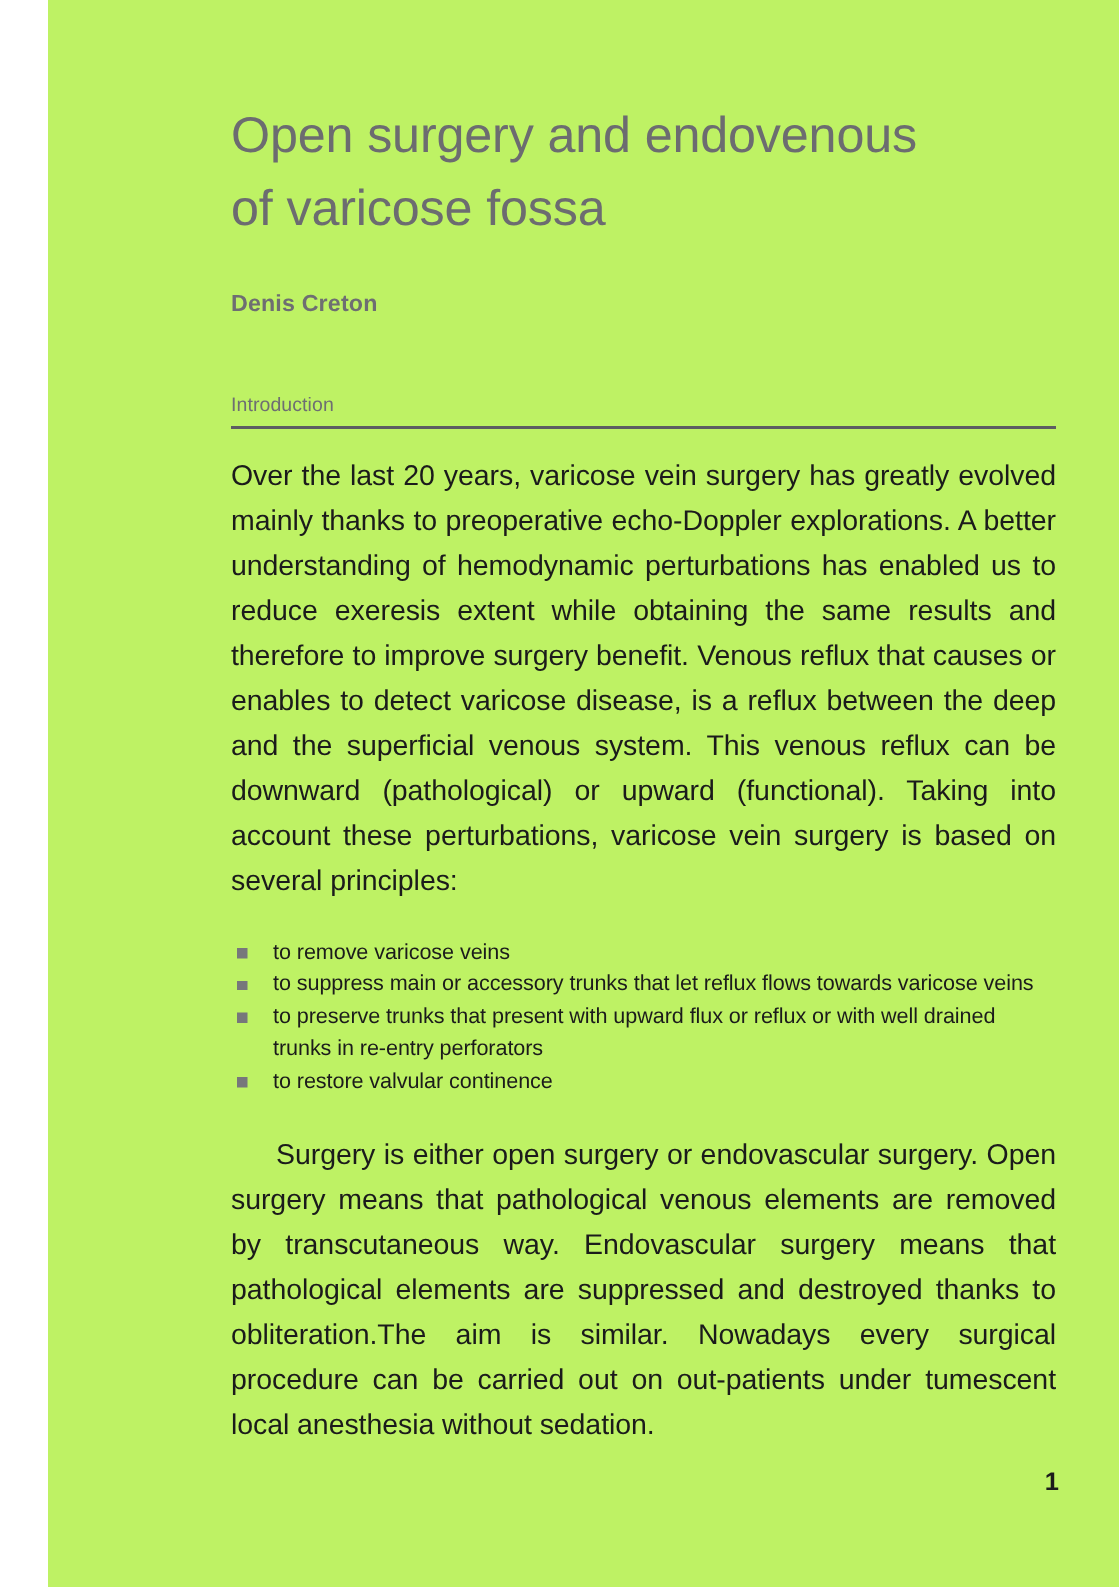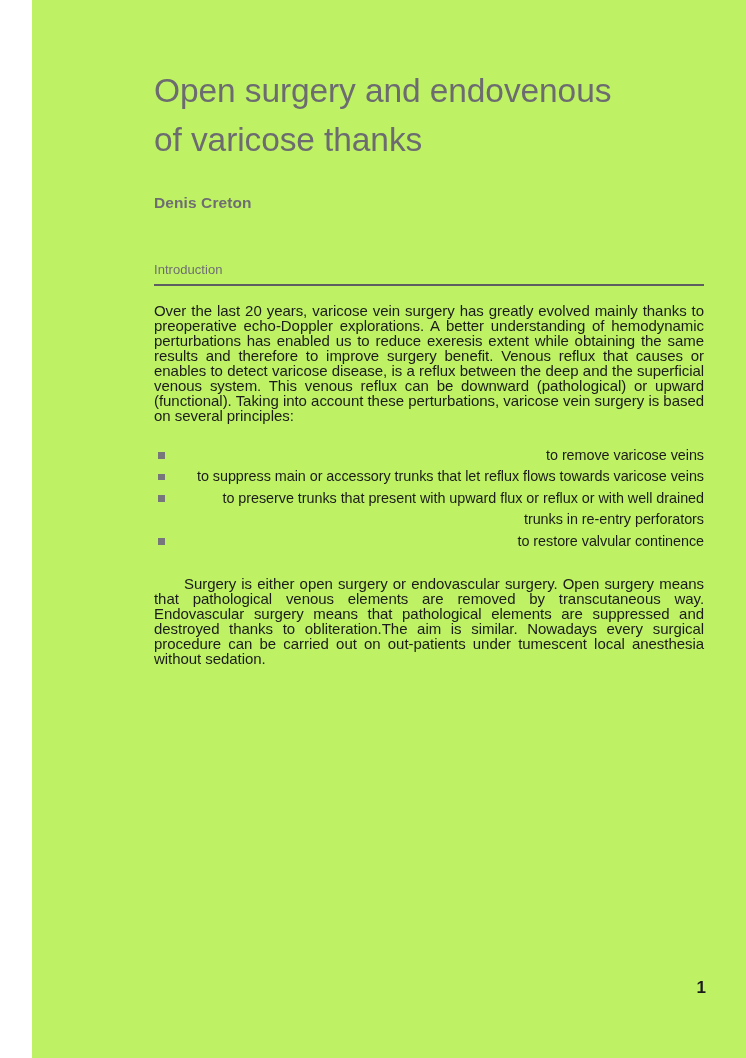--- a/index.html
+++ b/index.html
@@ -73,22 +73,22 @@
   .heading-rule {
     margin-top: 3px;
     width: 550px;
     height: 1.5px;
     background: #5d5d62;
   }
 
   
   .body-par {
     margin: 0;
-    font-size: 15px;
-    line-height: 15px;
+    font-size: 19px;
+    line-height: 30px;
     color: #1b1b1b;
     text-align: justify;
     text-justify: inter-word;
     letter-spacing: -0.05px;
     hyphens: manual;
   }
   .par-intro {
     padding-top: 17px;
   }
   .par-closing {
@@ -103,21 +103,21 @@
     padding: 22px 0 0 0;
   }
   .principles-list li {
     position: relative;
     padding-left: 28px;
     margin-bottom: 0px;
     font-size: 14.4px;
     line-height: 21.5px;
     color: #1b1b1b;
     letter-spacing: -0.05px;
-    text-align: right;
+    text-align: left;
   }
   .bullet-marker {
     position: absolute;
     left: 4px;
     top: 7.5px;
     width: 6.5px;
     height: 6.5px;
     background: #77777b;
     display: block;
   }
@@ -135,21 +135,21 @@
 </style>
 </head>
 <body>
 
 <div class="page">
 
   <div class="content">
 
     <h1 class="doc-title">
       <span class="tl">Open surgery and endovenous</span>
-      <span class="tl">of varicose thanks</span>
+      <span class="tl">of varicose fossa</span>
     </h1>
 
     <p class="author">Denis Creton</p>
 
     <h2 class="section-heading">Introduction</h2>
     <div class="heading-rule"></div>
 
     <p class="body-par par-intro">Over the last 20 years, varicose vein surgery has greatly evolved mainly thanks to preoperative echo-Doppler explorations. A better understanding of hemodynamic perturbations has enabled us to reduce exeresis extent while obtaining the same results and therefore to improve surgery benefit. Venous reflux that causes or enables to detect varicose disease, is a reflux between the deep and the superficial venous system. This venous reflux can be downward (pathological) or upward (functional). Taking into account these perturbations, varicose vein surgery is based on several principles:</p>
 
     <ul class="principles-list">

